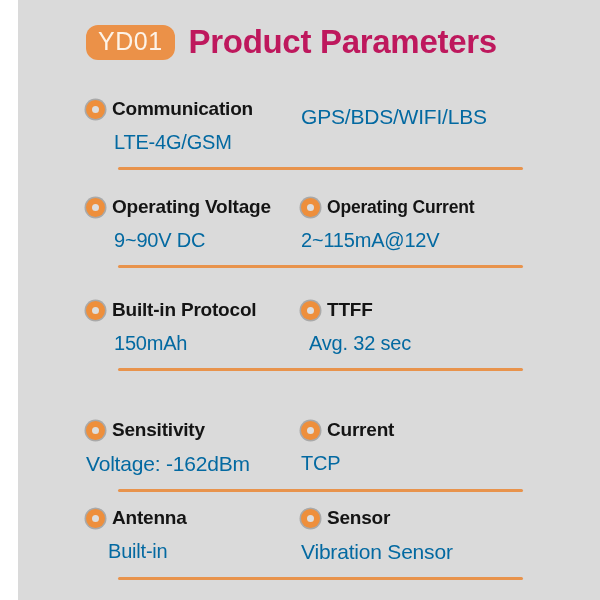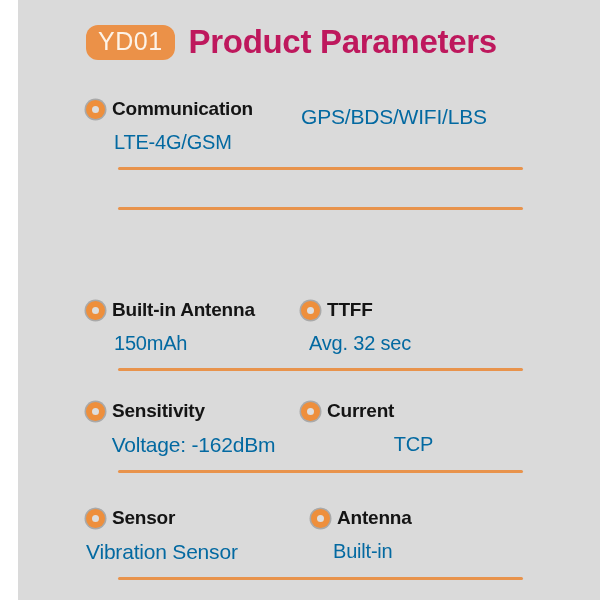--- a/index.html
+++ b/index.html
@@ -142,44 +142,60 @@
         <div class="cell-value pad-left-28">LTE-4G/GSM</div>
       </div>
       <div class="cell cell-right">
         <div class="cell-value sm pad-left-0">GPS/BDS/WIFI/LBS</div>
       </div>
     </div>
     <div class="row-divider"></div>
   </div>
 
   <div class="param-row" style="top:194px;">
+    <div class="row-cells">
+      <div class="cell cell-left">
+        <div class="cell-head">
+          <span class="bullet-icon"></span>
+          <span class="cell-label">Operating Voltage</span>
+        </div>
+        <div class="cell-value pad-left-28">9~90V DC</div>
+      </div>
+      <div class="cell cell-right">
+        <div class="cell-head">
+          <span class="bullet-icon"></span>
+          <span class="cell-label sm">Operating Current</span>
+        </div>
+        <div class="cell-value pad-left-0">2~115mA@12V</div>
+      </div>
+    </div>
     <div class="row-divider"></div>
   </div>
 
   <div class="param-row" style="top:297px;">
     <div class="row-cells">
       <div class="cell cell-left">
         <div class="cell-head">
           <span class="bullet-icon"></span>
-          <span class="cell-label">Built-in Antenna</span>
+          <span class="cell-label">Built-in Protocol</span>
         </div>
         <div class="cell-value pad-left-28">150mAh</div>
       </div>
       <div class="cell cell-right">
         <div class="cell-head">
           <span class="bullet-icon"></span>
           <span class="cell-label">TTFF</span>
         </div>
         <div class="cell-value pad-left-8">Avg. 32 sec</div>
       </div>
     </div>
     <div class="row-divider"></div>
   </div>
 
-  <div class="param-row" style="top:398px;text-align:center;">
+  <div class="param-row" style="top:417px;">
     <div class="row-cells">
       <div class="cell cell-left">
         <div class="cell-head">
           <span class="bullet-icon"></span>
           <span class="cell-label">Sensitivity</span>
         </div>
         <div class="cell-value sm pad-left-0">Voltage: -162dBm</div>
       </div>
       <div class="cell cell-right">
         <div class="cell-head">
@@ -187,31 +203,31 @@
           <span class="cell-label">Current</span>
         </div>
         <div class="cell-value pad-left-0">TCP</div>
       </div>
     </div>
     <div class="row-divider"></div>
   </div>
 
   <div class="param-row" style="top:505px;">
     <div class="row-cells">
+      <div class="cell cell-left">
+        <div class="cell-head">
+          <span class="bullet-icon"></span>
+          <span class="cell-label">Antenna</span>
+        </div>
+        <div class="cell-value pad-left-22">Built-in</div>
+      </div>
       <div class="cell cell-right">
         <div class="cell-head">
           <span class="bullet-icon"></span>
           <span class="cell-label">Sensor</span>
         </div>
         <div class="cell-value sm pad-left-0">Vibration Sensor</div>
       </div>
-      <div class="cell cell-left">
-        <div class="cell-head">
-          <span class="bullet-icon"></span>
-          <span class="cell-label">Antenna</span>
-        </div>
-        <div class="cell-value pad-left-22">Built-in</div>
-      </div>
     </div>
     <div class="row-divider"></div>
   </div>
 
 </div>
 
 </body></html>

